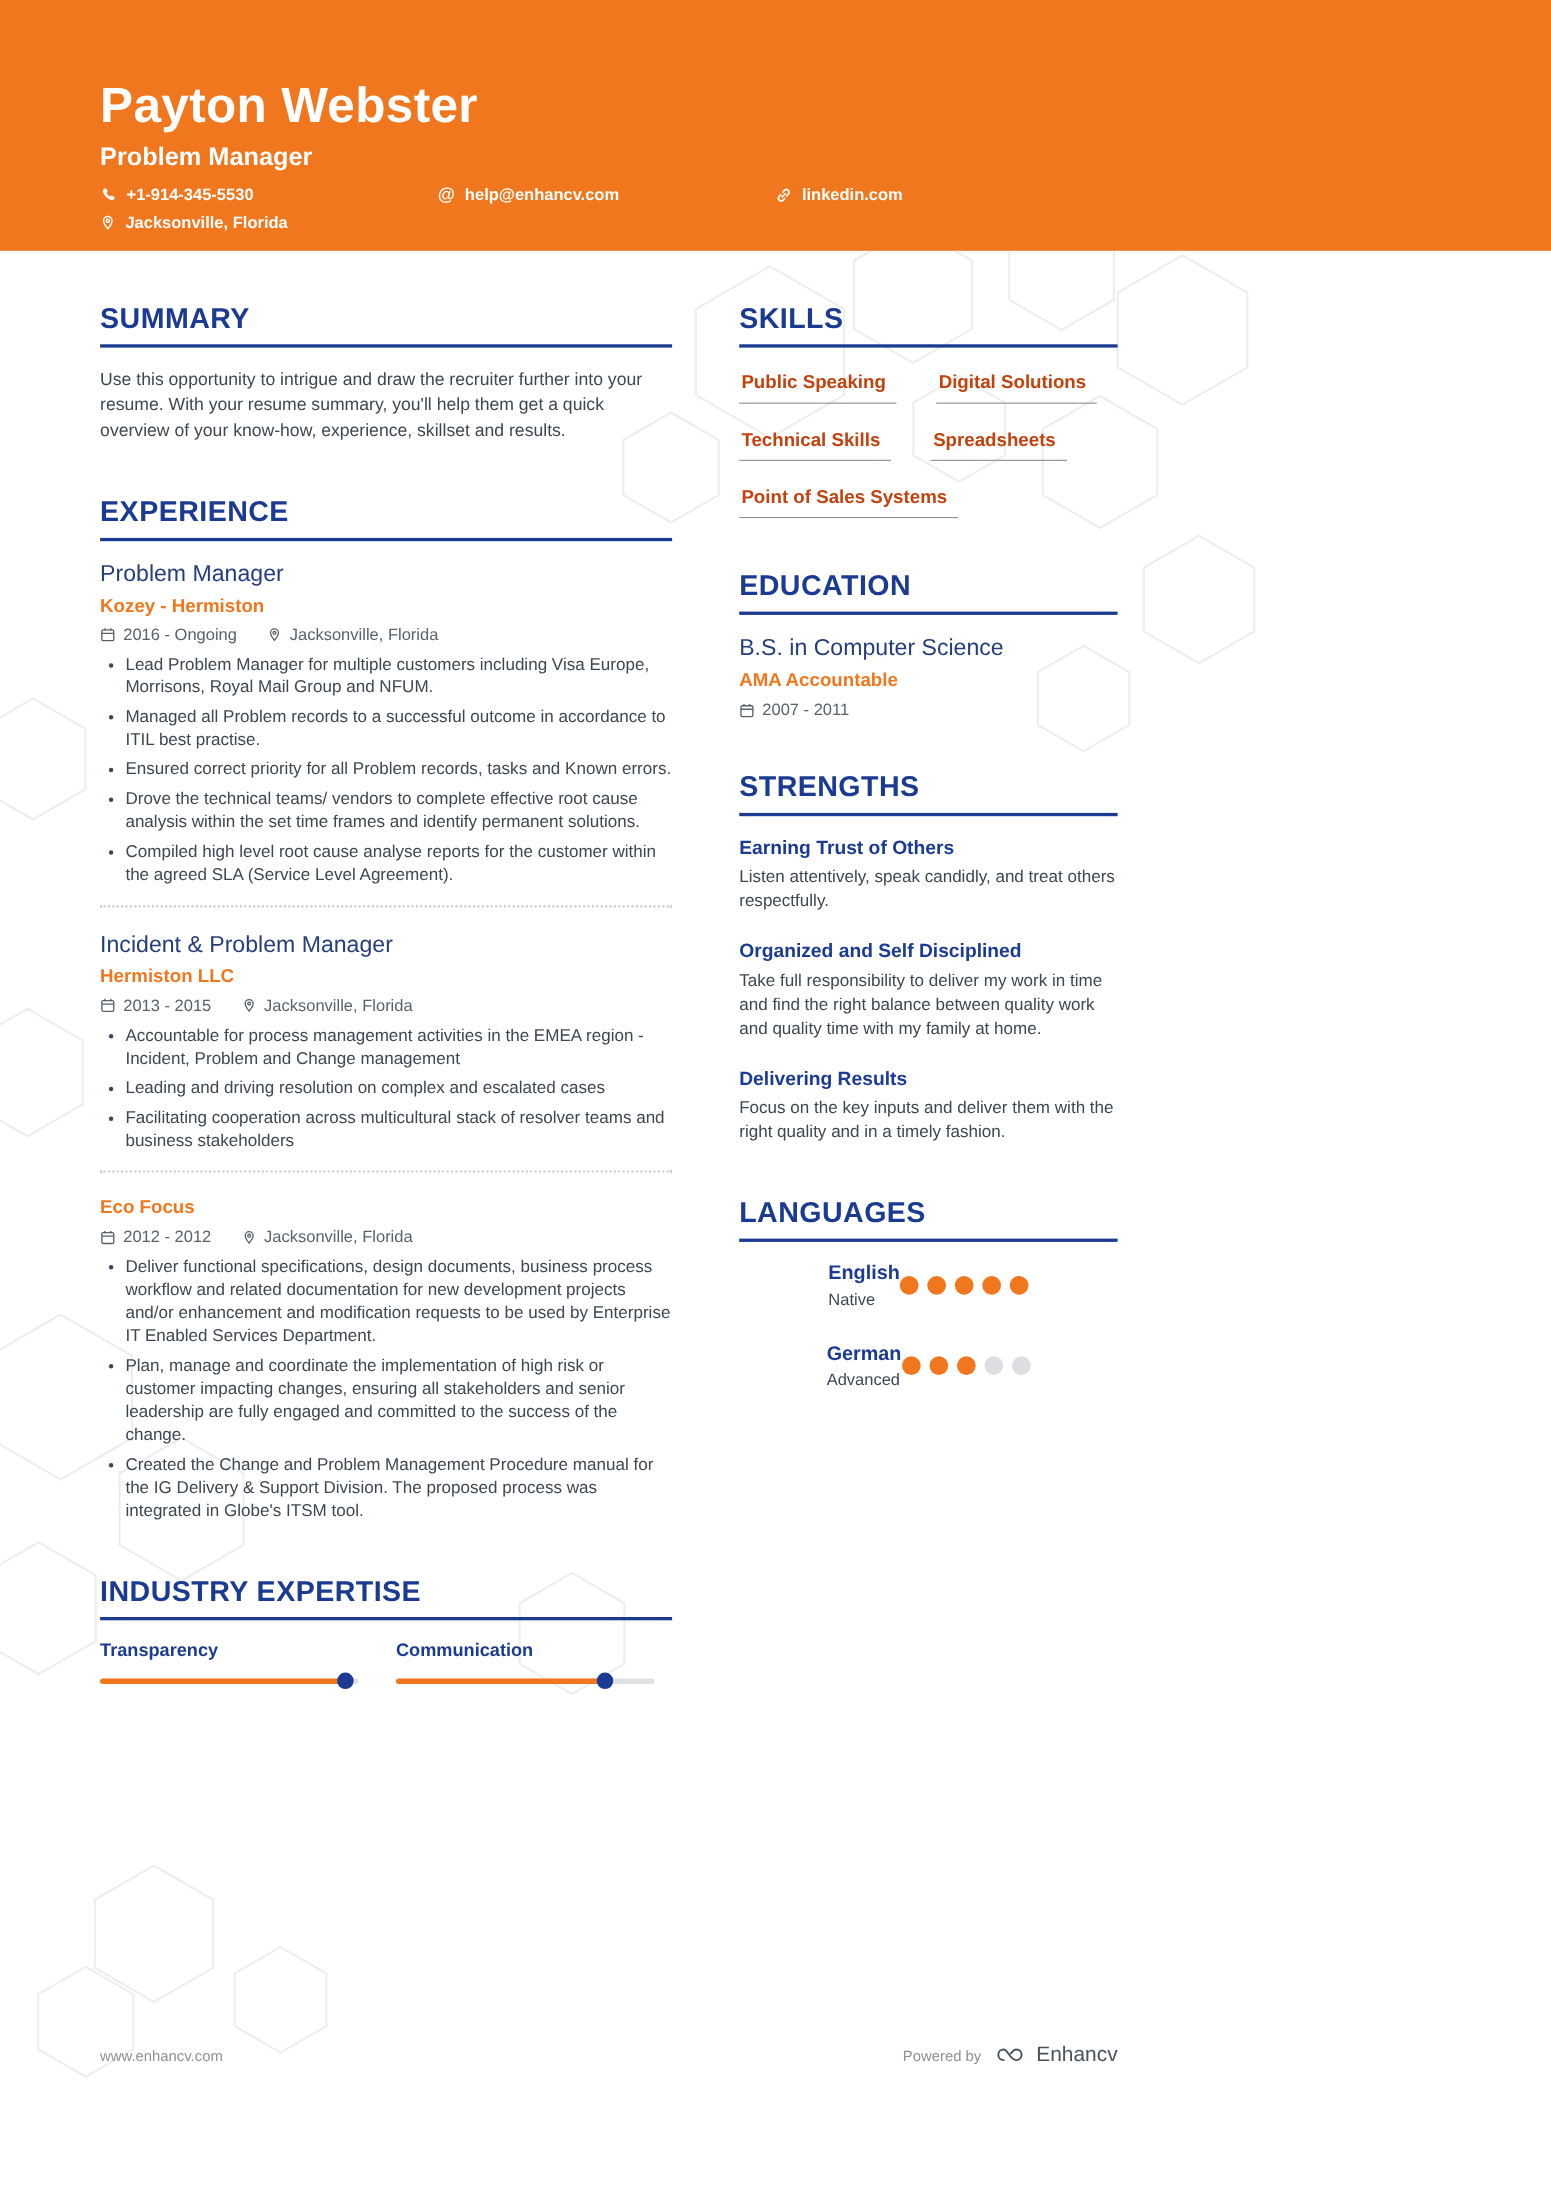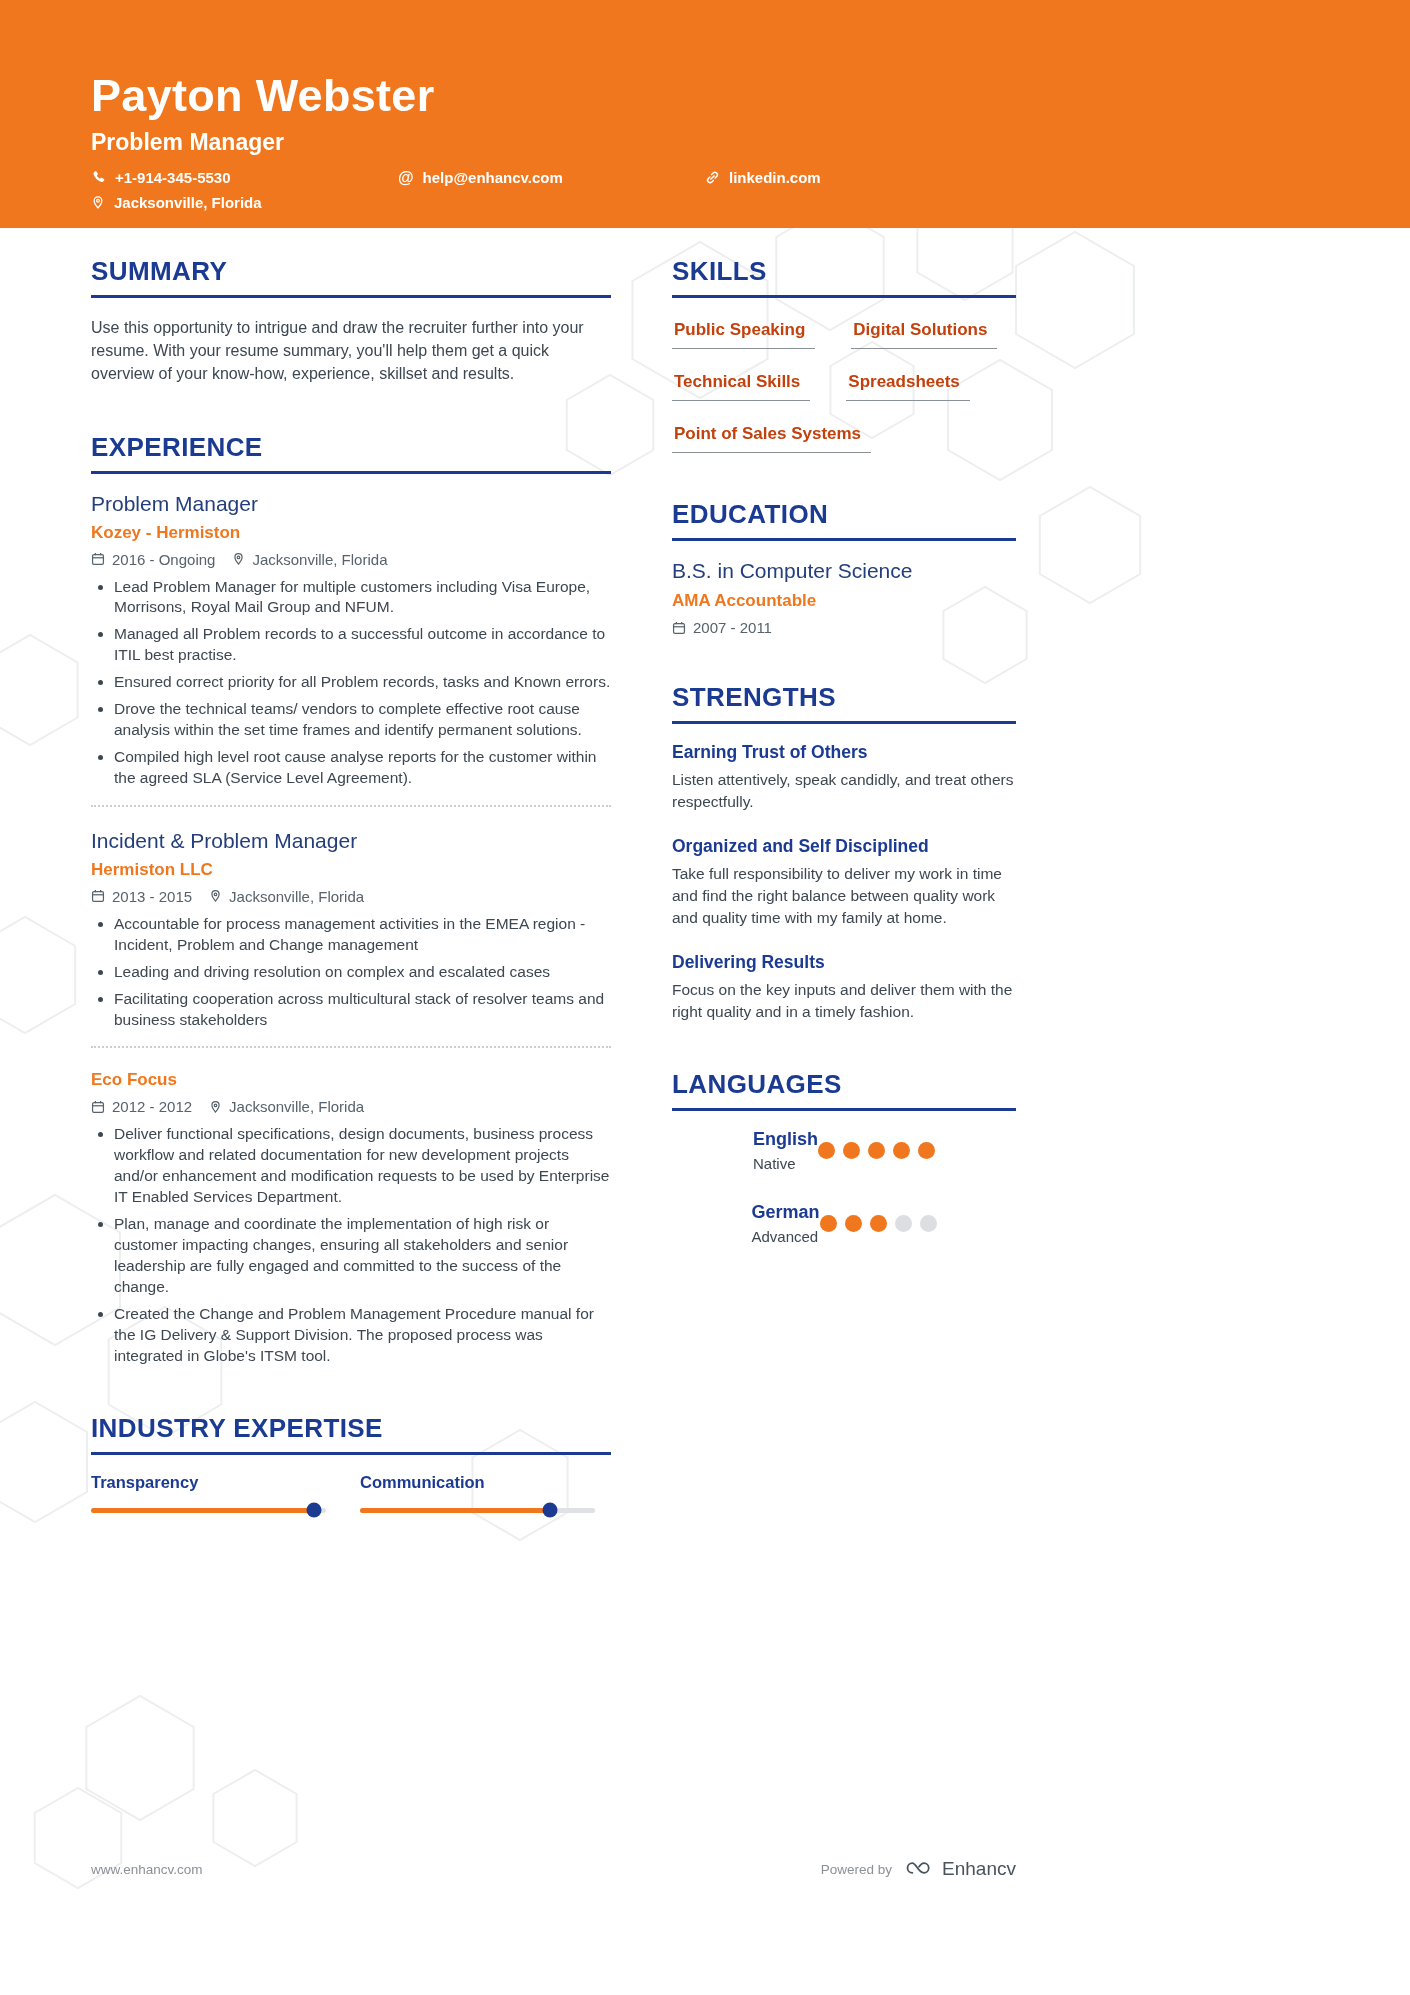--- a/index.html
+++ b/index.html
@@ -27,36 +27,36 @@
   .name{font-size:45px;font-weight:800;line-height:1.05;letter-spacing:.3px;}
   .job-subtitle{font-size:23px;font-weight:700;margin-top:10px;}
   .contact-rows{margin-top:13px;}
   .contact-row{display:flex;align-items:center;margin-top:8px;}
   .contact-item{display:flex;align-items:center;gap:9px;width:307px;color:#fff;text-decoration:none;font-size:15px;font-weight:700;}
   .contact-item:last-child{width:auto;}
   .contact-item svg{flex:0 0 auto;}
   .at-glyph{font-size:16px;font-weight:700;line-height:1;}
 
   
-  main{position:relative;z-index:1;display:flex;gap:61px;padding:28px 0 0 91px;}
+  main{position:relative;z-index:1;display:flex;gap:61px;padding:46px 0 0 91px;}
   .col-left{width:520px;flex:0 0 520px;}
   .col-right{width:344px;flex:0 0 344px;}
   section{margin-bottom:46px;}
   .sec-title{
     font-size:26px;font-weight:800;color:var(--navy);letter-spacing:.4px;
     padding-bottom:8px;border-bottom:3px solid var(--navy);margin-bottom:18px;
   }
 
   
   .summary-text{font-size:16px;line-height:1.45;}
 
   
   .job-title{font-size:21px;font-weight:500;color:var(--navy-soft);margin-bottom:7px;}
   .company{font-size:17px;font-weight:700;color:var(--orange);margin-bottom:8px;}
-  .meta{display:flex;align-items:center;gap:17px;color:var(--muted);font-size:15px;margin-bottom:9px;}
+  .meta{display:flex;align-items:center;gap:28px;color:var(--muted);font-size:15px;margin-bottom:9px;}
   .meta-item{display:flex;align-items:center;gap:7px;}
   .bullets{padding-left:23px;}
   .bullets li{font-size:15.5px;line-height:1.35;margin-bottom:6px;}
   .divider{border-top:2px dotted #C9CED3;margin:16px 0 22px;}
 
   
   .sliders{display:flex;gap:34px;margin-top:6px;}
   .slider-col{flex:0 0 235px;}
   .slider-label{font-size:16.5px;font-weight:700;color:var(--navy);margin-bottom:16px;}
   .slider-track{position:relative;height:5px;border-radius:3px;background:#DFE1E4;}

